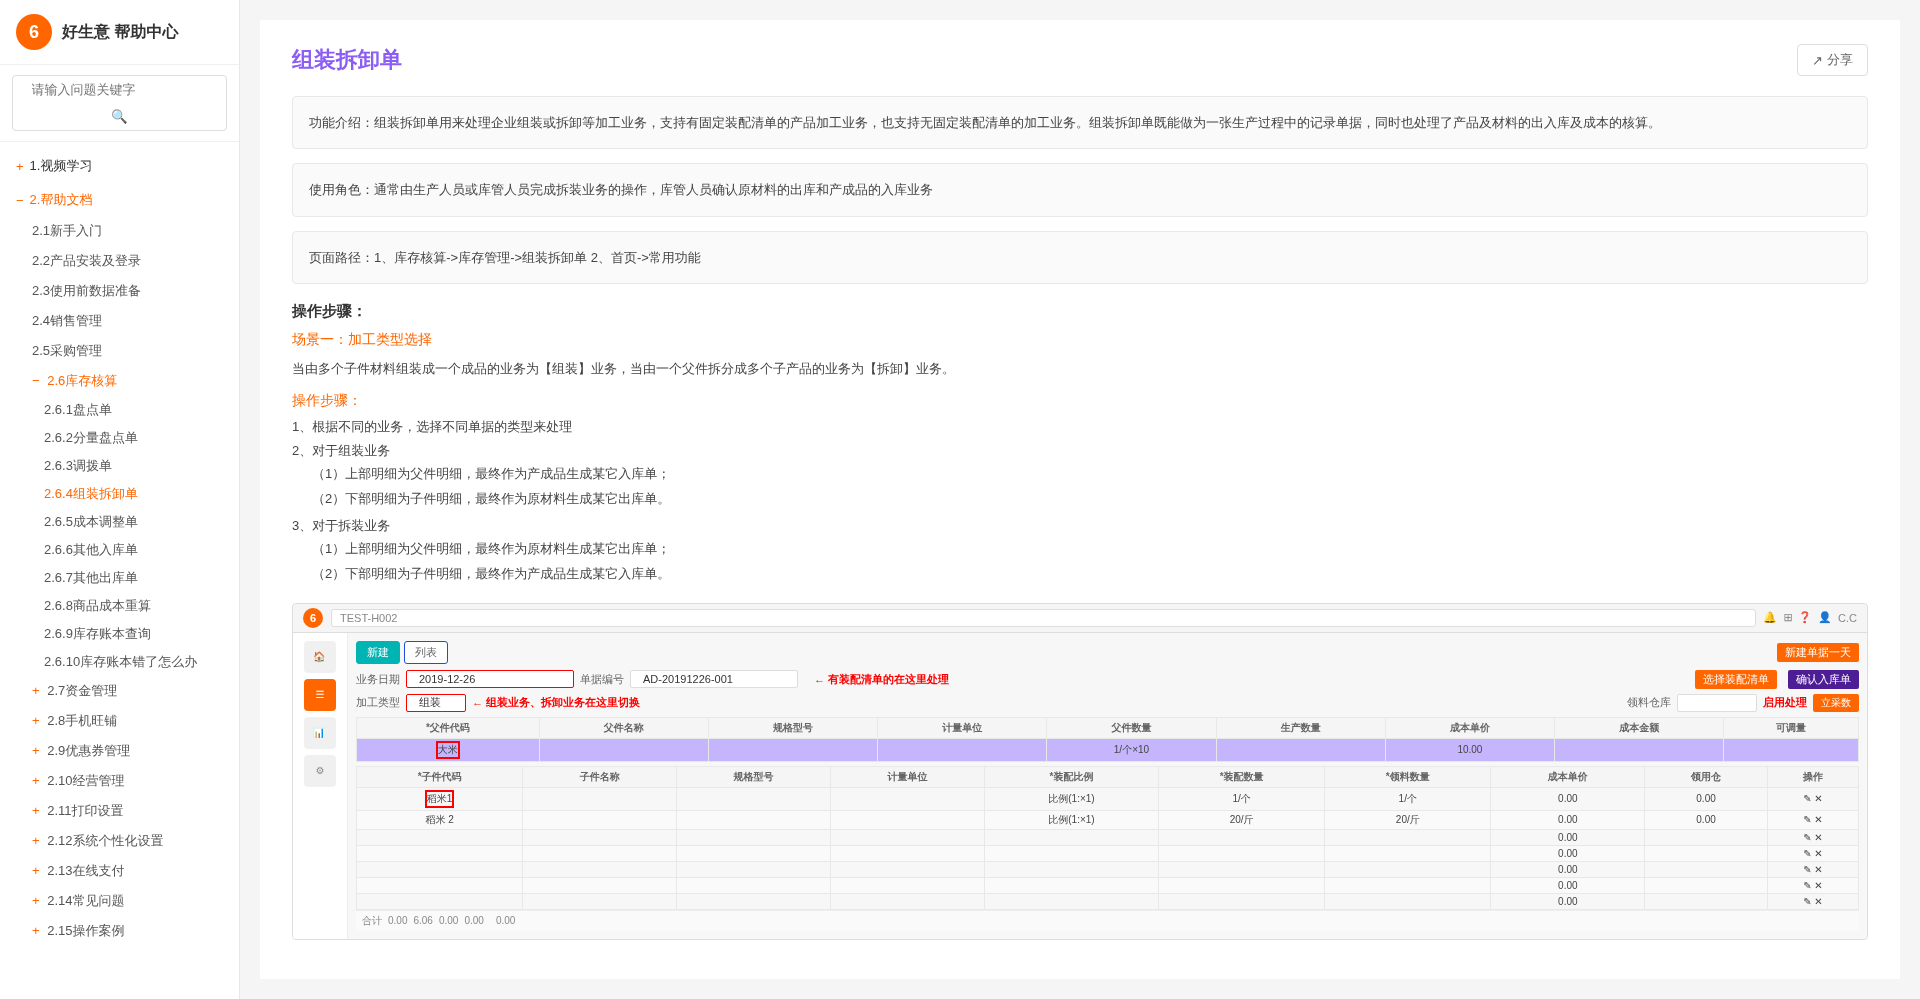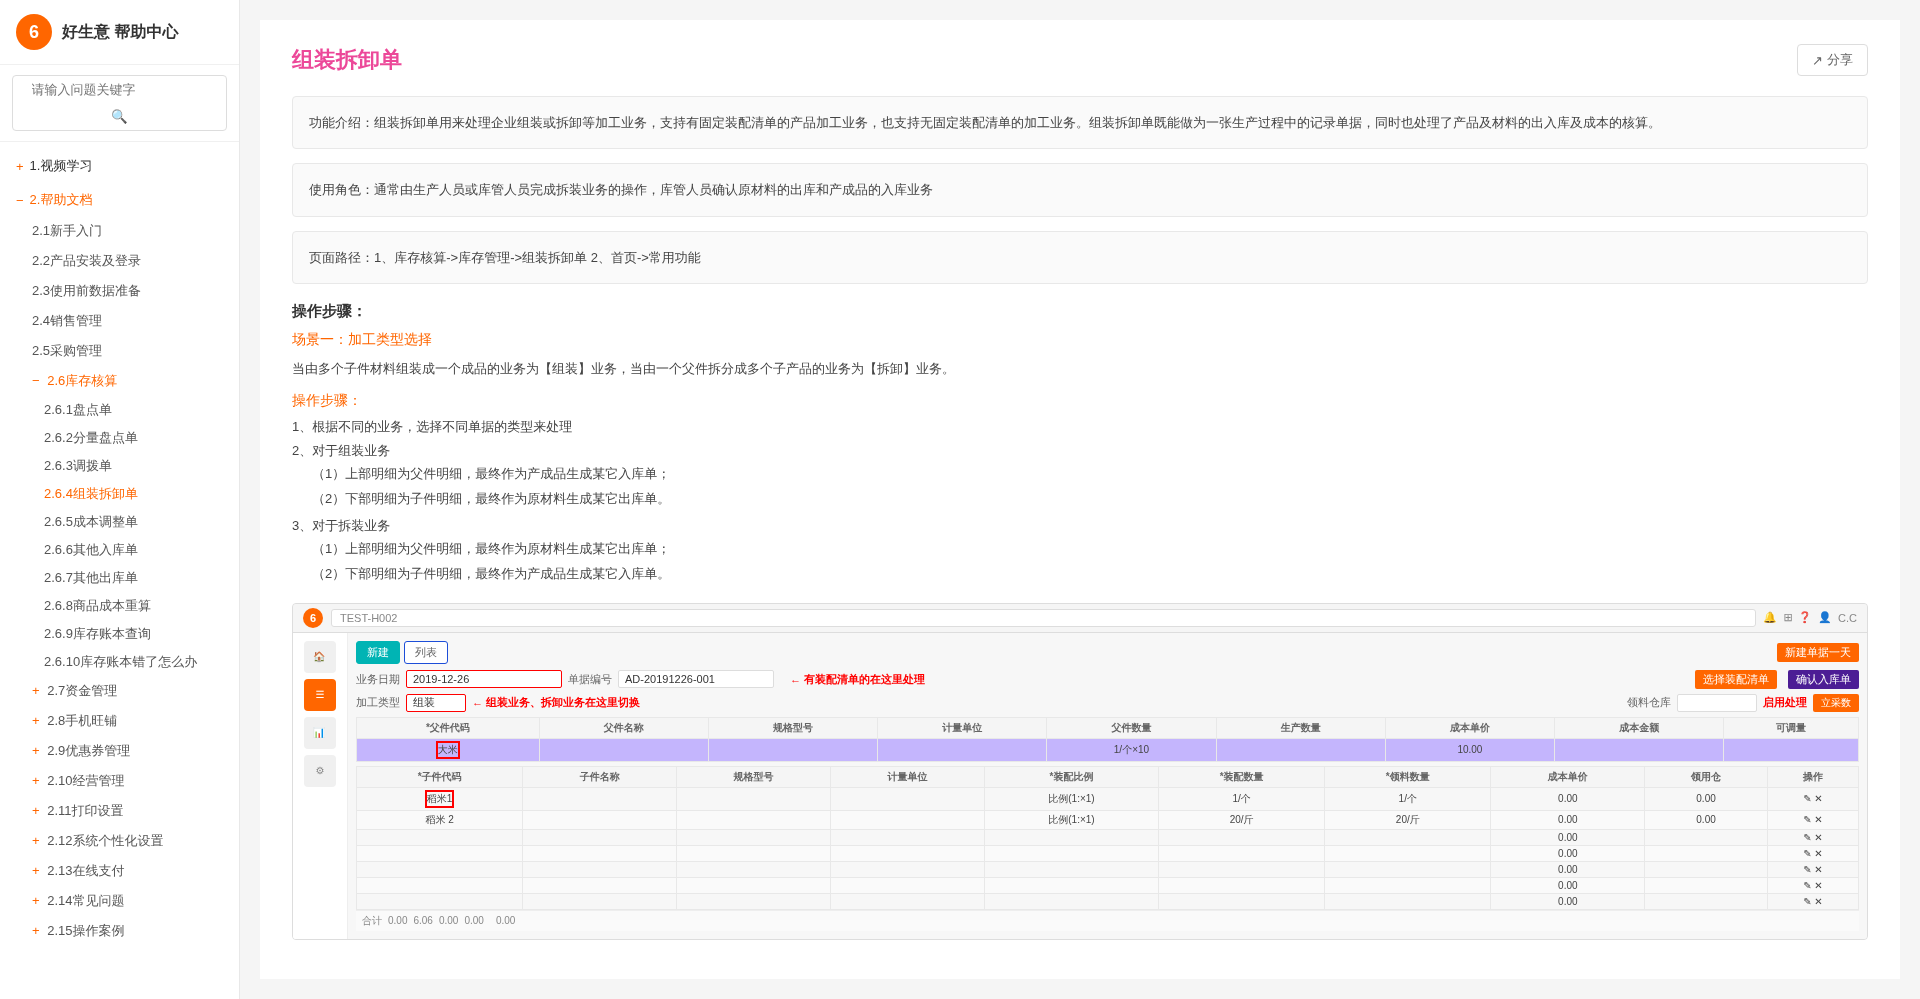--- a/index.html
+++ b/index.html
@@ -85,21 +85,21 @@
     .main-inner {
       background: #fff;
       margin: 20px 20px 20px 20px;
       padding: 24px 32px;
       min-height: calc(100vh - 40px);
     }
     .page-header {
       display: flex; justify-content: space-between; align-items: center;
       margin-bottom: 20px;
     }
-    .page-title { font-size: 22px; font-weight: bold; color: #ec4899; }
+    .page-title { font-size: 22px; font-weight: bold; color: #8b5cf6; }
     .share-btn {
       border: 1px solid #ddd; background: #fff; color: #666;
       padding: 6px 14px; border-radius: 4px; cursor: pointer; font-size: 13px;
       display: flex; align-items: center; gap: 4px;
     }
 
     .info-block {
       background: #fafafa;
       border: 1px solid #e8e8e8;
       border-radius: 4px;
@@ -140,21 +140,21 @@
     .ss-left { width: 55px; background: #fff; border-right: 1px solid #eee; display:flex;flex-direction:column;align-items:center;padding:8px 0;gap:6px; }
     .ss-left-icon { width:32px;height:32px;background:#f0f0f0;border-radius:4px;display:flex;align-items:center;justify-content:center;font-size:10px;color:#888; }
     .ss-left-icon.active { background:#f60;color:#fff; }
 
     .ss-main { flex:1; padding:8px; }
     .ss-tabs { display:flex;gap:4px;margin-bottom:6px;align-items:center; }
     .ss-tab { padding:3px 10px;border-radius:3px;font-size:11px;color:#666;background:#fff;border:1px solid #1d4ed8;cursor:pointer; }
     .ss-tab.active { background:#00b4b4;color:#fff;border-color:#00b4b4; }
     .ss-form-row { display:flex;gap:6px;align-items:center;margin-bottom:5px;flex-wrap:wrap; }
     .ss-label { font-size:11px;color:#666; }
-    .ss-input { border:1px solid #ddd;border-radius:2px;padding:2px 6px;font-size:11px;color:#333;background:#fff; }
+    .ss-input { border:1px solid #ddd;border-radius:2px;padding:2px 12px;font-size:11px;color:#333;background:#fff; }
     .ss-input.red-border { border-color:red; }
     .ss-btn { padding:2px 8px;border-radius:2px;font-size:11px;border:none;cursor:pointer; }
     .ss-btn-orange { background:#f60;color:#fff; }
     .ss-btn-teal { background:#4c1d95;color:#fff; }
 
     .ss-table { width:100%;border-collapse:collapse;margin-top:4px; }
     .ss-table th { background:#f5f5f5;font-size:10px;color:#666;padding:3px 4px;border:1px solid #e8e8e8;text-align:center; }
     .ss-table td { font-size:10px;color:#444;padding:2px 4px;border:1px solid #e8e8e8;text-align:center; }
     .ss-table tr:nth-child(even) td { background:#fafafa; }
     .ss-table tr.selected-row td { background:#c4b5fd; }

